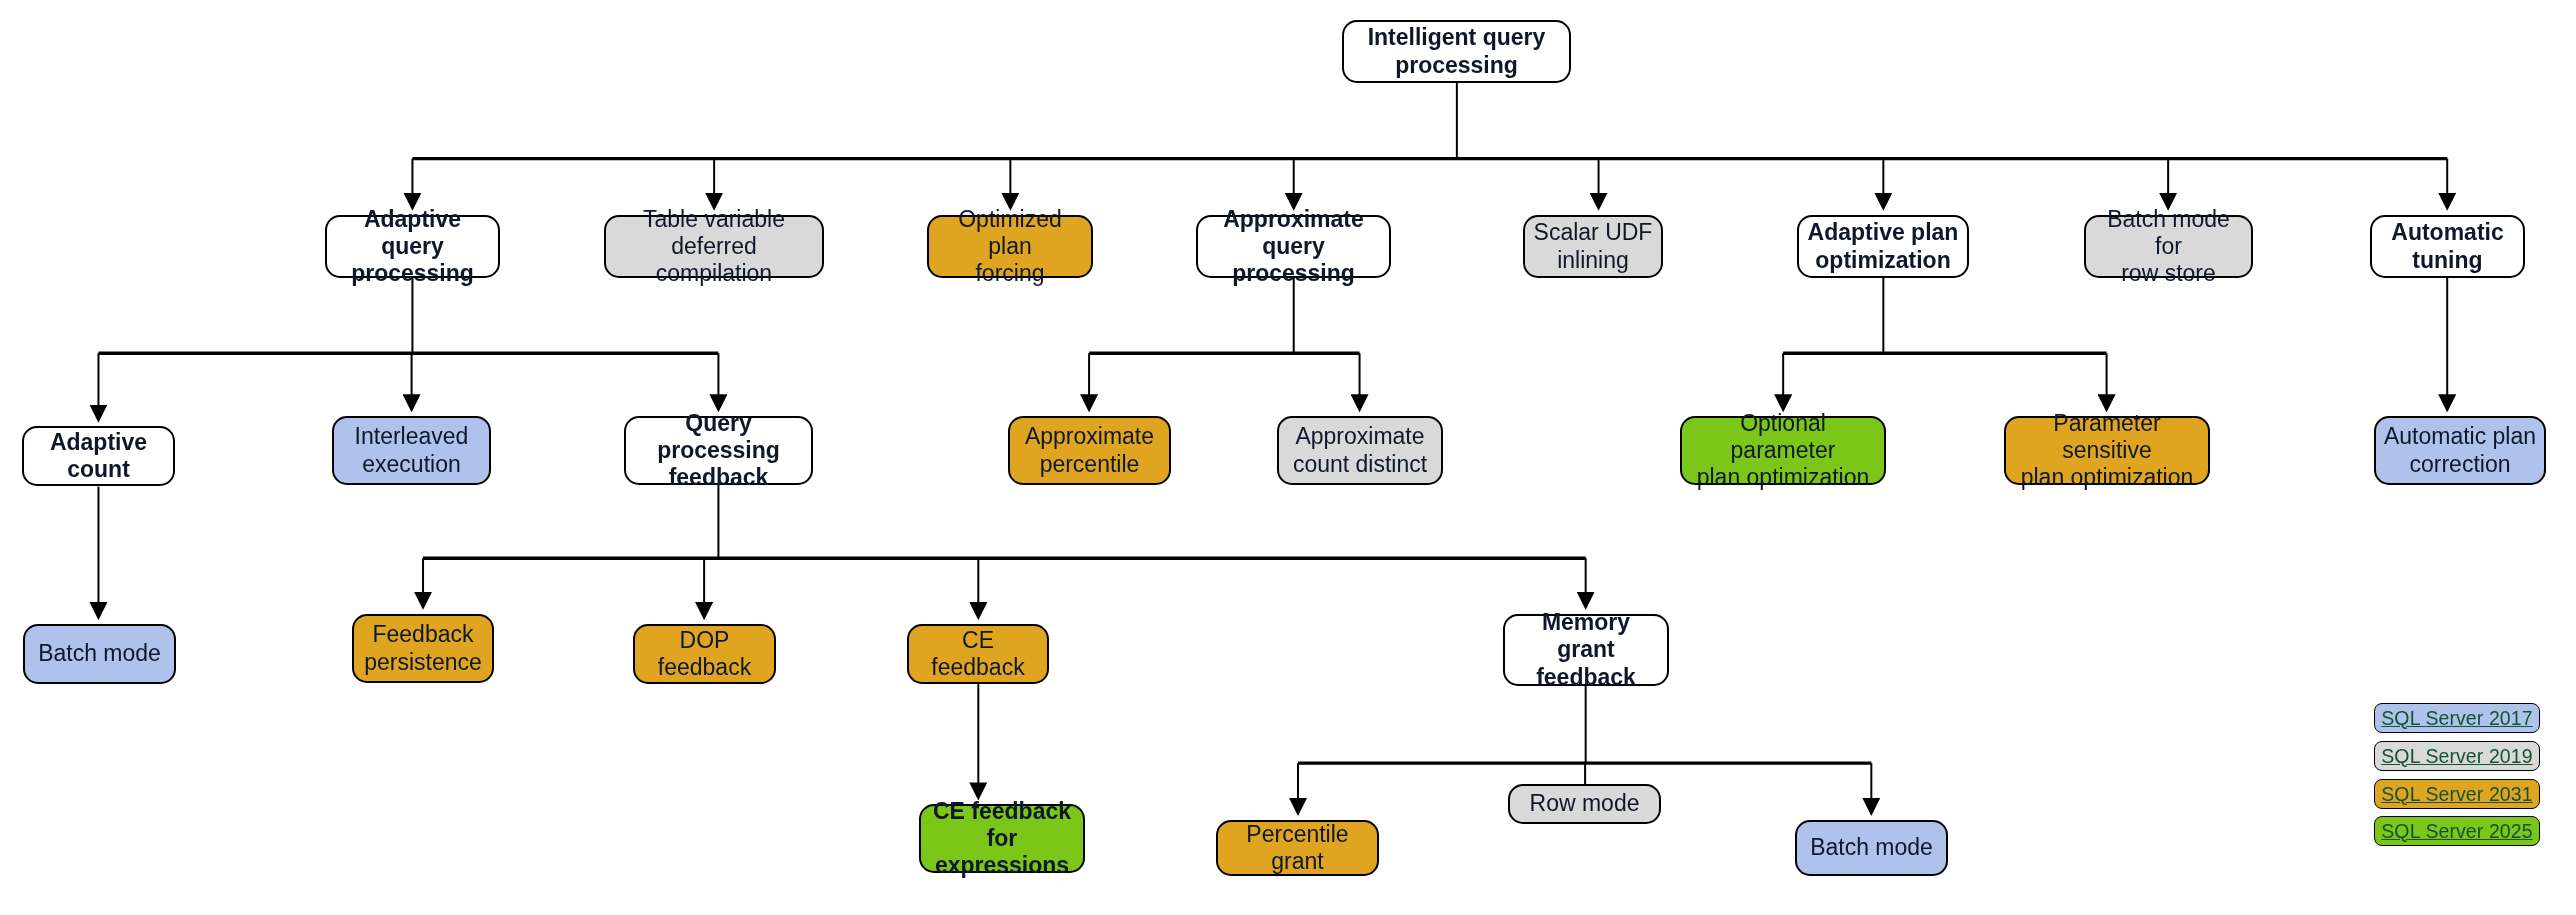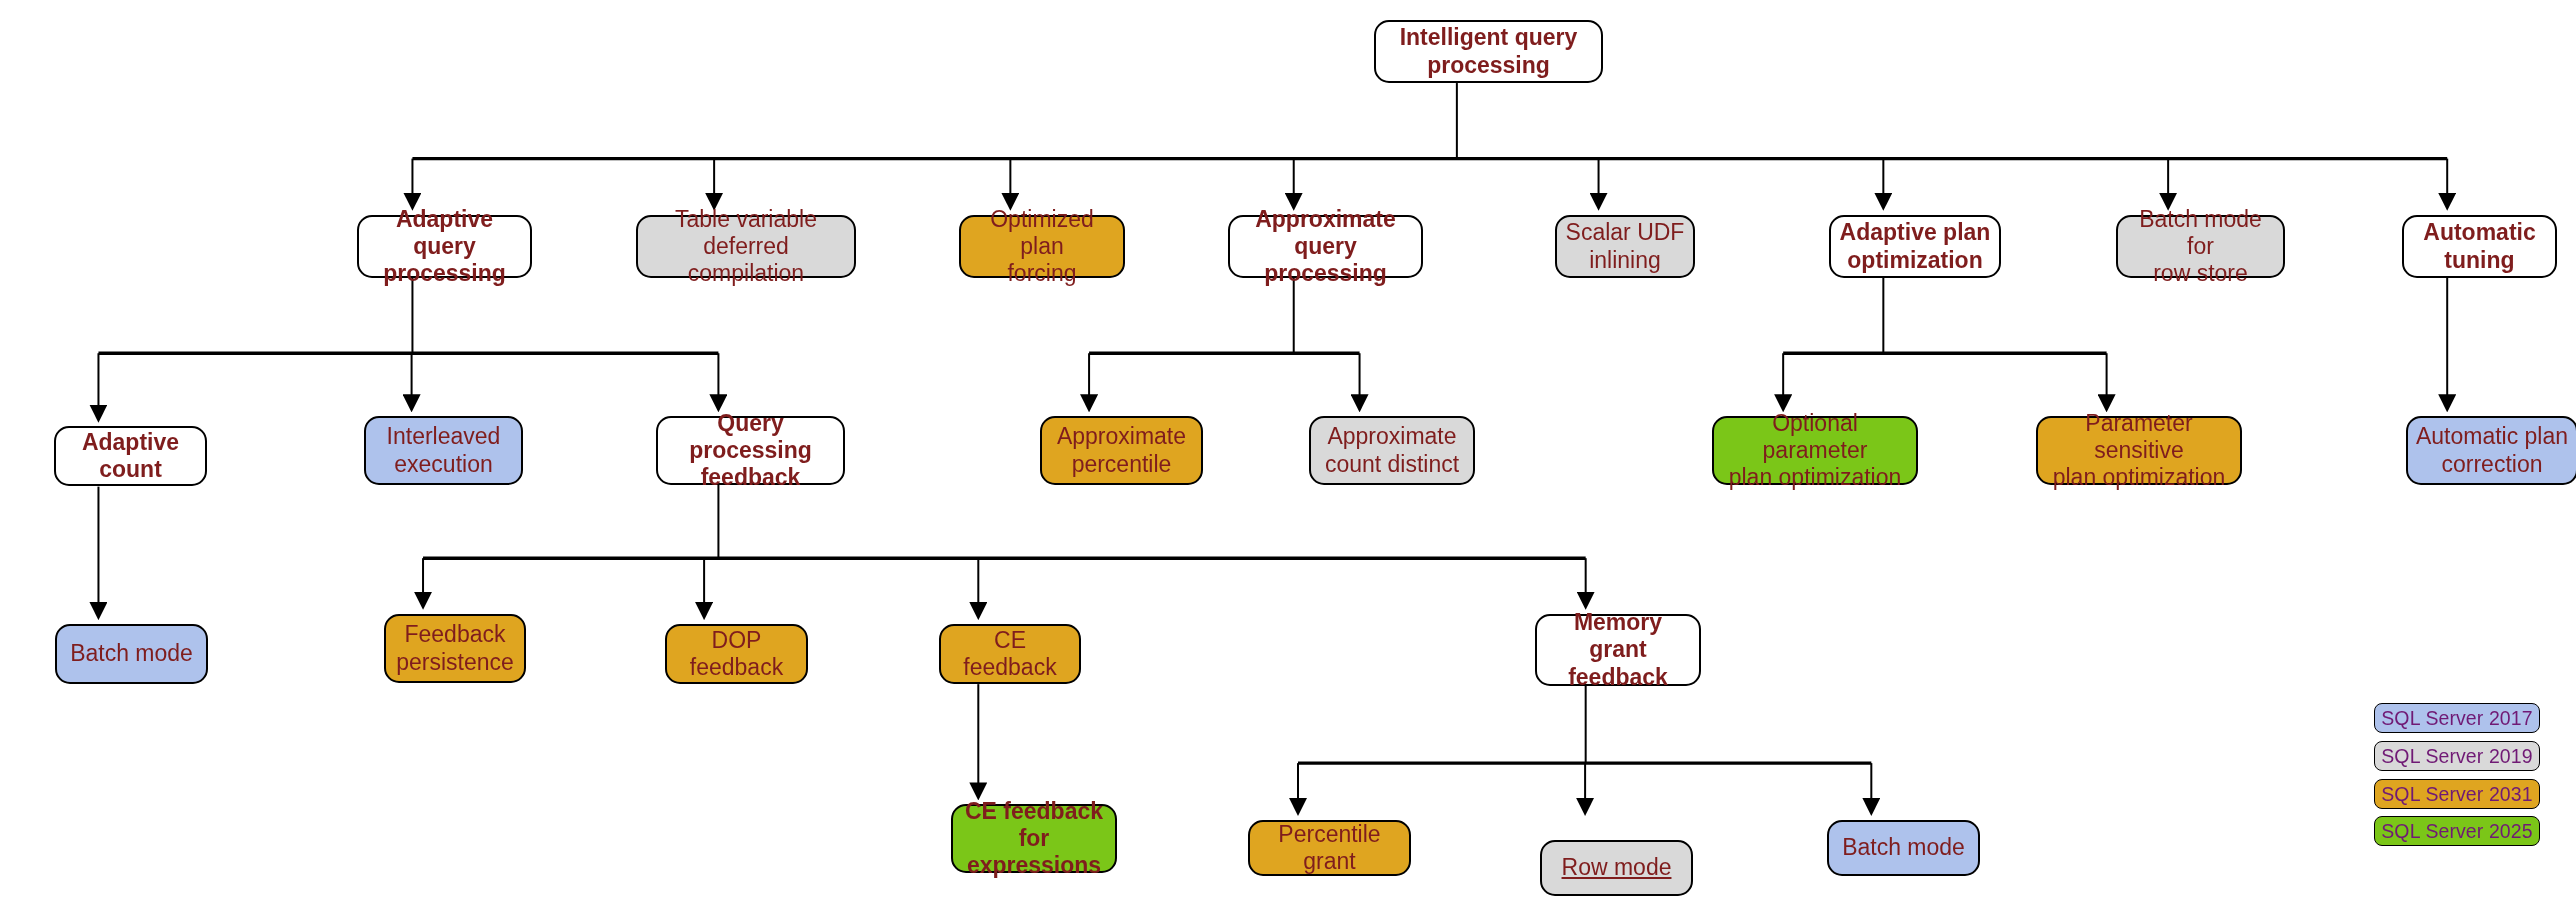--- a/index.html
+++ b/index.html
@@ -24,45 +24,45 @@
   }
   .node {
     position: absolute;
     box-sizing: border-box;
     display: flex;
     align-items: center;
     justify-content: center;
     text-align: center;
     border: 2.3px solid #000000;
     border-radius: 15px;
-    color: #7f1d1d;
+    color: #0f172a;
     font-size: 23px;
     line-height: 1.18;
     padding: 2.3px 5.7px;
     box-shadow: 4px 4px 0 -0.6px rgba(0,0,0,0.0);
-    margin-left: 32px;
   }
   .node .lbl { display: block; white-space: pre-line; }
   .fill-white  { background: #ffffff; }
   .fill-gray   { background: #d9d9d9; }
   .fill-orange { background: #dfa520; }
   .fill-green  { background: #7bc618; }
   .fill-blue   { background: #aec2ec; }
   .bold { font-weight: bold; }
   .legend-node {
     position: absolute;
     box-sizing: border-box;
     display: flex;
     align-items: center;
     justify-content: center;
     border: 1.7px solid #000000;
     border-radius: 8px;
     font-size: 19.5px;
-    color: #701a75;
+    color: #14532d;
     letter-spacing: 0.1px;
+    text-decoration: underline;
   }
 </style>
 </head>
 <body>
 
 <div id="stage">
   <svg id="edges" viewBox="0 0 4500 1600">
     <defs>
       <marker id="arrow" viewBox="0 0 12 12" refX="10" refY="6" markerWidth="9" markerHeight="9" orient="auto-start-reverse">
         <path d="M 0 0 L 12 6 L 0 12 z" fill="#000000"></path>
@@ -193,21 +193,21 @@
         <span class="lbl">Memory grant
 feedback</span>
       </div>
       <div class="node fill-green" style="left: 919px; top: 804px; width: 166px; height: 69px; font-weight: bold;">
         <span class="lbl">CE feedback for
 expressions</span>
       </div>
       <div class="node fill-orange" style="left: 1216px; top: 820px; width: 163px; height: 56px;">
         <span class="lbl">Percentile grant</span>
       </div>
-      <div class="node fill-gray" style="left: 1508px; top: 840px; width: 153px; height: 56px; text-decoration: underline;">
+      <div class="node fill-gray" style="left: 1508px; top: 784px; width: 153px; height: 40px;">
         <span class="lbl">Row mode</span>
       </div>
       <div class="node fill-blue" style="left: 1795px; top: 820px; width: 153px; height: 56px;">
         <span class="lbl">Batch mode</span>
       </div>
     </div>
   <div id="legend-layer">
       <div class="legend-node fill-blue" style="left: 2374px; top: 703px; width: 166px; height: 30px;">
         <span>SQL Server 2017</span>
       </div>

